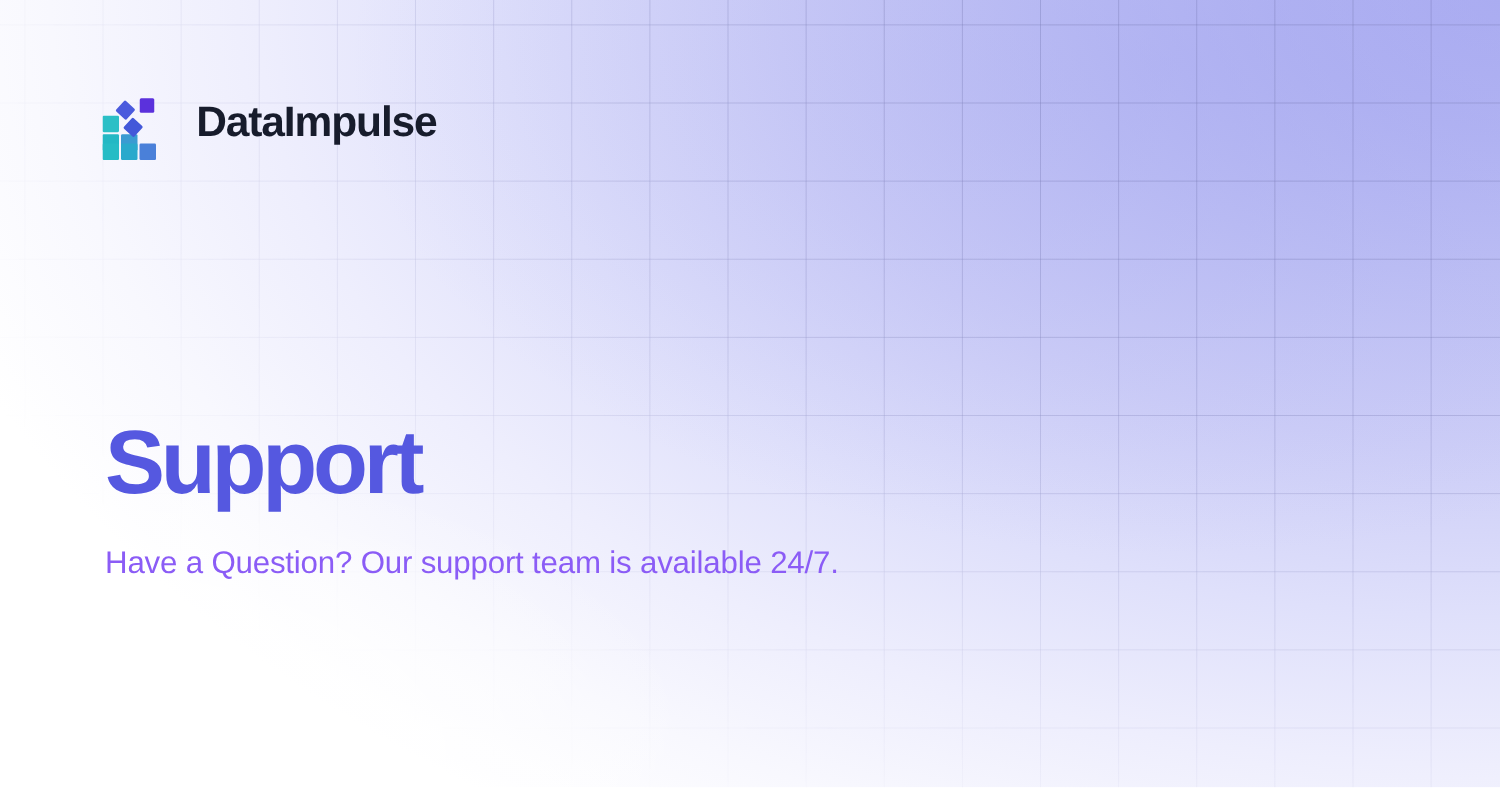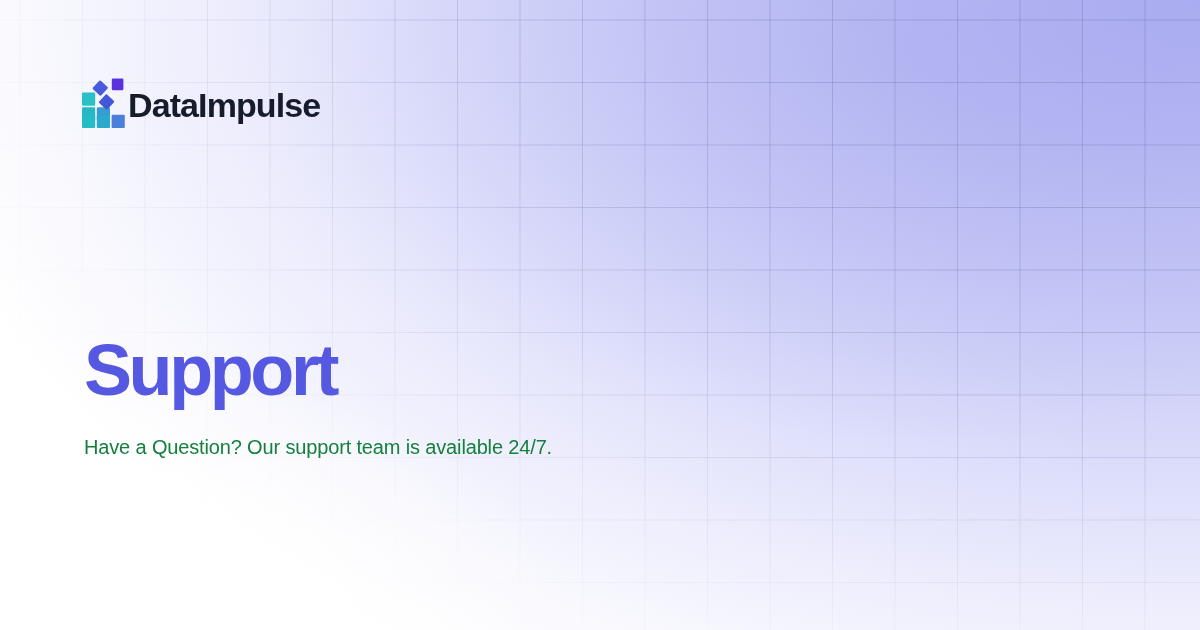--- a/index.html
+++ b/index.html
@@ -85,22 +85,21 @@
         rgba(0,0,0,0.12) 80%,
         rgba(0,0,0,0) 92%);
   }
 
   
   .brand {
     position: absolute;
     left: 82px;
     top: 78px;
     display: flex;
-    align-items: center;
-    gap: 0;
+    gap: 29px;
   }
 
   .brand-mark {
     width: 46px;
     height: 50px;
     display: block;
     flex: 0 0 auto;
   }
 
   .brand-name {
@@ -125,25 +124,25 @@
     font-size: 72px;
     font-weight: 700;
     letter-spacing: -3.4px;
     line-height: 1.0;
     color: #5558e0;
     margin: 0 0 28px 0;
     white-space: nowrap;
   }
 
   .hero-subtitle {
-    font-size: 20px;
+    font-size: 25px;
     font-weight: 400;
     line-height: 1.32;
     letter-spacing: -0.15px;
-    color: #15803d;
+    color: #8b5cf6;
     max-width: 645px;
   }
 </style>
 </head>
 <body>
 
 <div id="banner">
 
   <div class="bg-base"></div>
   <div class="bg-wash"></div>

